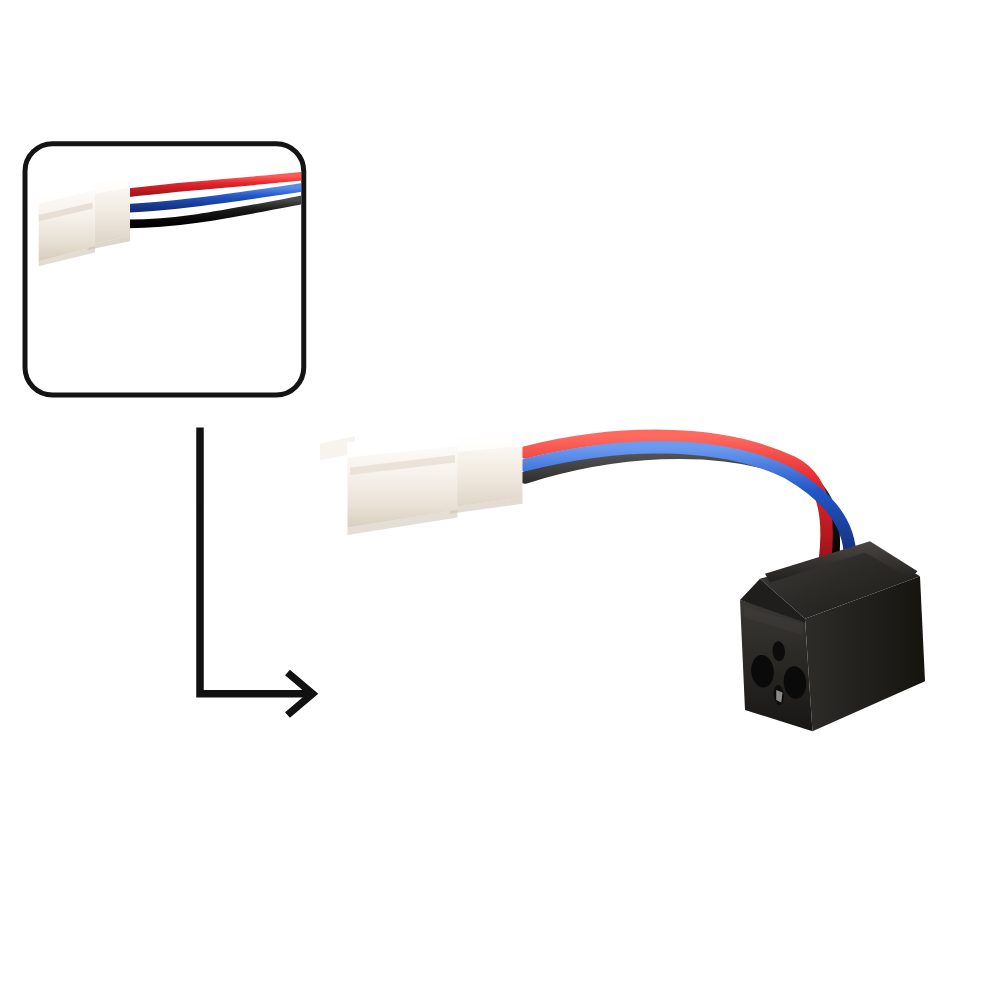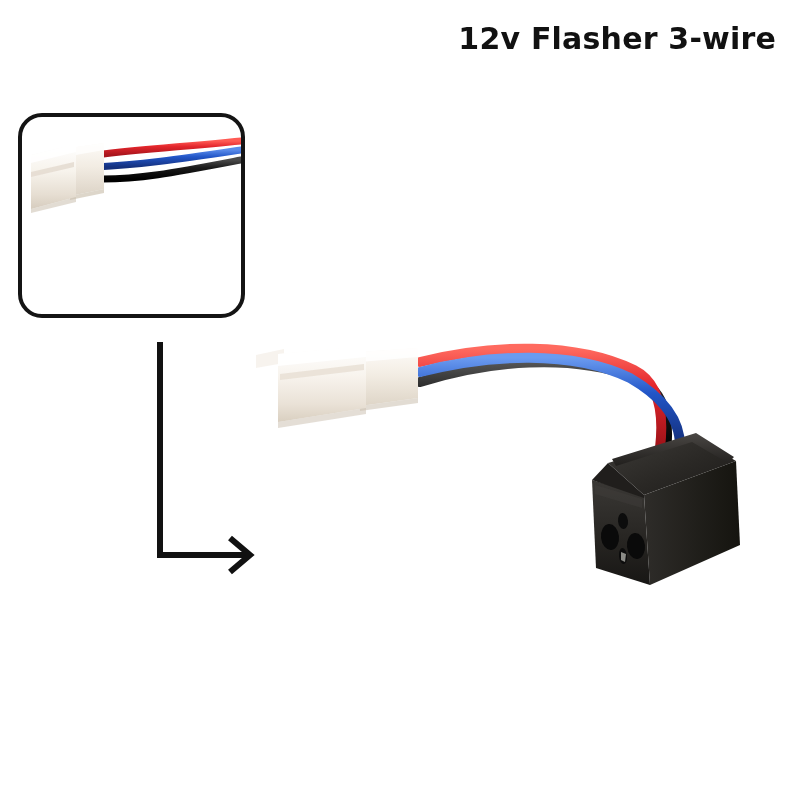--- a/index.html
+++ b/index.html
@@ -63,21 +63,20 @@
     top: 330px;
     width: 560px;
     height: 330px;
   }
 </style>
 </head>
 <body>
 
 <div id="stage">
 
-  <div id="product-title">12v Flasher 3-wire</div>
 
   <div id="inset-frame">
     <svg width="219" height="197" viewBox="0 0 219 197">
       <defs>
         <linearGradient id="insetPlasticA" x1="0" y1="0" x2="0" y2="1">
           <stop offset="0%" stop-color="#ffffff"></stop>
           <stop offset="42%" stop-color="#f7f3ec"></stop>
           <stop offset="78%" stop-color="#e6ded2"></stop>
           <stop offset="100%" stop-color="#d6ccbe"></stop>
         </linearGradient>

